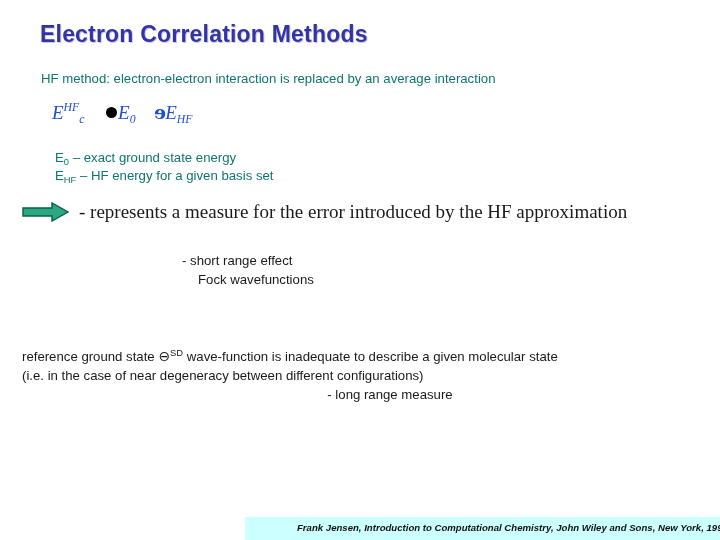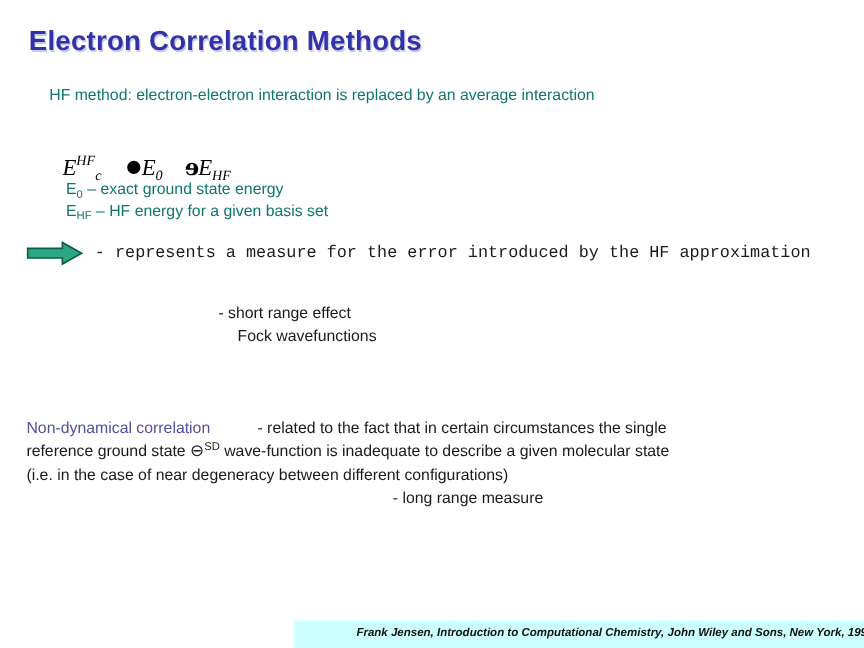--- a/index.html
+++ b/index.html
@@ -12,21 +12,21 @@
     height: 540px;
     position: relative;
     overflow: hidden;
     font-family: "Liberation Sans", sans-serif;
     color: #000000;
   }
 
   
   #slide-title {
     position: absolute;
-    left: 24px;
+    left: 40px;
     top: 21px;
     font-size: 23px;
     font-weight: bold;
     letter-spacing: 0.2px;
     color: #3333a8;
     text-shadow: 1px 1px 0 #c9c9e8;
     white-space: nowrap;
   }
 
   
@@ -46,23 +46,22 @@
 
   #intro-line      { left: 41px;  top: 71px; }
   #def-e0          { left: 55px;  top: 150px; }
   #def-ehf         { left: 55px;  top: 168px; }
 
   
   .math {
     font-family: "Liberation Serif", serif;
     font-style: italic;
     font-size: 19px;
-    color: #000000;
-    white-space: nowrap;
-    margin-top: 28px;
+    color: #1d4ed8;
+    white-space: nowrap;
   }
   .math sup, .math sub {
     font-size: 0.62em;
     font-style: italic;
     line-height: 0;
   }
   .math sup { vertical-align: 0.72em; }
   .math sub { vertical-align: -0.32em; }
   .opglyph {
     font-style: normal;
@@ -92,23 +91,23 @@
   }
 
   #eq-main   { position: absolute; left: 52px; top: 101px; }
   #eq-arrow-row { position: absolute; left: 22px; top: 201px; display: flex; align-items: center; }
 
   
   .arrow-svg { display: block; }
 
   #eq-second { margin-left: 16px; }
   #eq-second-note {
-    font-family: Liberation Mono, monospace;
+    font-family: Liberation Serif, serif;
     font-style: normal;
-    font-size: 14px;
+    font-size: 19px;
     color: #1a1a1a;
     margin-left: 9px;
     white-space: nowrap;
   }
 
   
   .term {
     color: #50509e;
   }
 
@@ -194,25 +193,20 @@
 
   <span id="eq-second-note">- represents a measure for the error introduced by the HF approximation</span>
 </div>
 
 <div id="dyn-block" class="wrap-block">
   <div class="indent-sub">- short range effect</div>
   <div class="indent-sub2">Fock wavefunctions</div>
 </div>
 
 <div id="nondyn-block" class="wrap-block">
-  <div>
-    <span class="term">Non-dynamical correlation</span>
-    <span style="display:inline-block;width:32px"></span>
-    <span>- related to the fact that in certain circumstances the single</span>
-  </div>
   <div>
     <span>reference ground state</span>
     <span class="psi-glyph">⊖</span><span class="sup-sd">SD</span>
     <span>wave-function is inadequate to describe a given molecular state</span>
   </div>
   <div>(i.e. in the case of near degeneracy between different configurations)</div>
   <div id="nondyn-center">- long range measure</div>
 </div>
 
 <div id="citation-bar">

